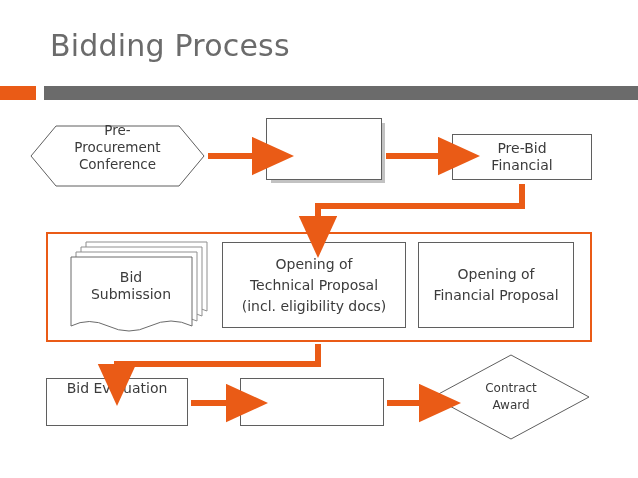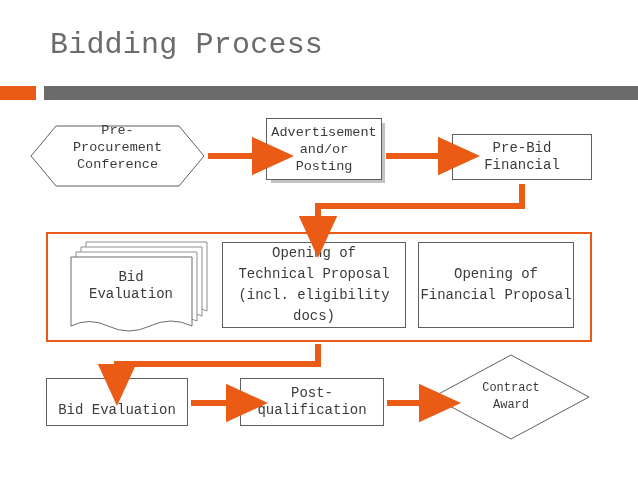--- a/index.html
+++ b/index.html
@@ -13,21 +13,20 @@
     font-family: "DejaVu Sans", sans-serif;
     position: relative;
     overflow: hidden;
   }
   #slide {
     position: absolute;
     left: 0; top: 0;
     width: 638px;
     height: 448px;
     background: #ffffff;
-    font-family: Liberation Mono, monospace;
   }
 
   
   .slide-title {
     position: absolute;
     left: 50px;
     top: 28px;
     font-size: 30px;
     color: #6b6b6b;
     font-weight: normal;
@@ -145,55 +144,51 @@
   <div class="hexagon">
     <svg width="175" height="62" viewBox="0 0 175 62" xmlns="http://www.w3.org/2000/svg">
       <polygon points="26,1 149,1 174,31 149,61 26,61 1,31" fill="#ffffff" stroke="#5f5f5f" stroke-width="1"></polygon>
     </svg>
   </div>
   <div class="node-text" style="left:30px; top:116px; width:175px; height:62px;">Pre-
 Procurement
 Conference</div>
 
   <div class="shadow-box" style="left:266px; top:118px; width:116px; height:62px;"></div>
-  <div class="node-text" style="left:266px; top:118px; width:116px; height:62px;">Advertisement
-and/or
-Posting</div>
 
   <div class="box" style="position:absolute; left:452px; top:134px; width:140px; height:46px; box-sizing:border-box;"></div>
   <div class="node-text" style="left:452px; top:134px; width:140px; height:46px; font-size:14px;">Pre-Bid
 Financial</div>
 
   <div class="orange-container"></div>
 
   <div class="doc-stack">
     <svg width="150" height="94" viewBox="0 0 150 94" xmlns="http://www.w3.org/2000/svg">
       <path d="M18,3 H139 V72 Q118,62 97,72 Q76,82 55,72 Q36,63 18,72 Z" fill="#ffffff" stroke="#8f8f8f" stroke-width="1"></path>
       <path d="M13,8 H134 V77 Q113,67 92,77 Q71,87 50,77 Q31,68 13,77 Z" fill="#ffffff" stroke="#8f8f8f" stroke-width="1"></path>
       <path d="M8,13 H129 V82 Q108,72 87,82 Q66,92 45,82 Q26,73 8,82 Z" fill="#ffffff" stroke="#8f8f8f" stroke-width="1"></path>
       <path d="M3,18 H124 V87 Q103,77 82,87 Q61,97 40,87 Q21,78 3,87 Z" fill="#ffffff" stroke="#6b6b6b" stroke-width="1"></path>
     </svg>
   </div>
   <div class="node-text" style="left:71px; top:256px; width:120px; height:60px; font-size:14px;">Bid
-Evaluation</div>
+Submission</div>
 
   <div class="box" style="position:absolute; left:222px; top:242px; width:184px; height:86px; box-sizing:border-box;"></div>
   <div class="node-text" style="left:222px; top:242px; width:184px; height:86px; font-size:14px; line-height:21px;">Opening of
 Technical Proposal
 (incl. eligibility docs)</div>
 
   <div class="box" style="position:absolute; left:418px; top:242px; width:156px; height:86px; box-sizing:border-box;"></div>
   <div class="node-text" style="left:418px; top:242px; width:156px; height:86px; font-size:14px; line-height:21px;">Opening of
 Financial Proposal</div>
 
   <div class="box" style="position:absolute; left:46px; top:378px; width:142px; height:48px; box-sizing:border-box;"></div>
-  <div class="node-text" style="left:46px; top:386px; width:142px; height:48px; font-size:14px;">Bid Evaluation</div>
+  <div class="node-text" style="left:46px; top:364px; width:142px; height:48px; font-size:14px;">Bid Evaluation</div>
 
   <div class="box" style="position:absolute; left:240px; top:378px; width:144px; height:48px; box-sizing:border-box;"></div>
-  <div class="node-text" style="left:240px; top:378px; width:144px; height:48px; font-size:14px;">Post-qualification</div>
 
   <div class="diamond">
     <svg width="158" height="86" viewBox="0 0 158 86" xmlns="http://www.w3.org/2000/svg">
       <polygon points="79,1 157,43 79,85 1,43" fill="#ffffff" stroke="#5f5f5f" stroke-width="1"></polygon>
     </svg>
   </div>
   <div class="node-text" style="left:432px; top:354px; width:158px; height:86px; font-size:12px;">Contract
 Award</div>
 
   <svg class="arrows" viewBox="0 0 638 478" xmlns="http://www.w3.org/2000/svg">

